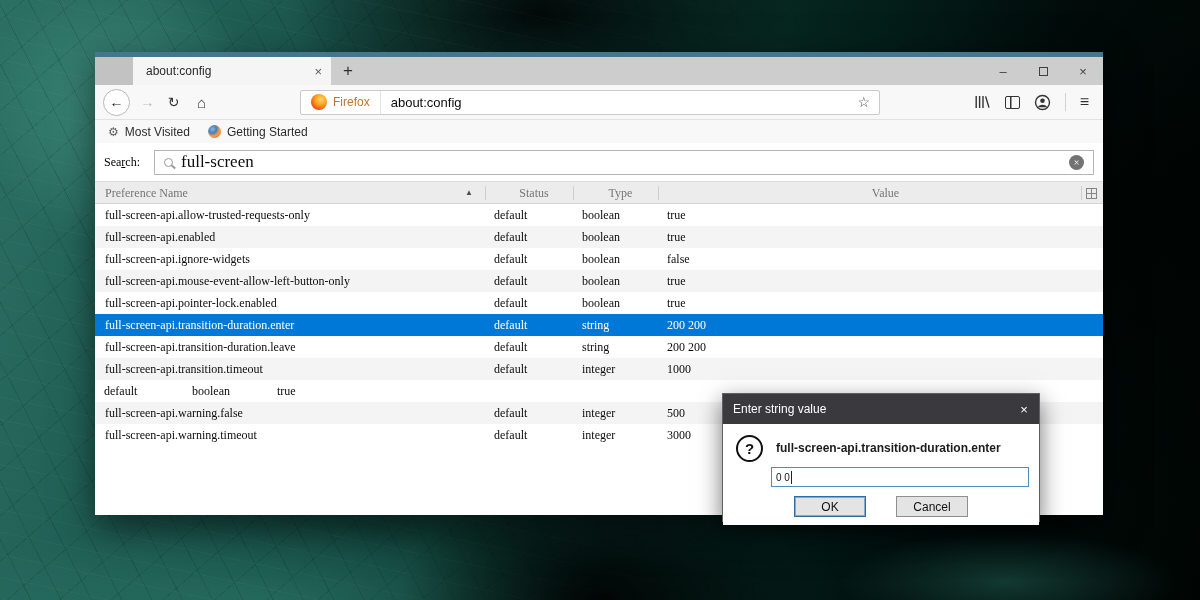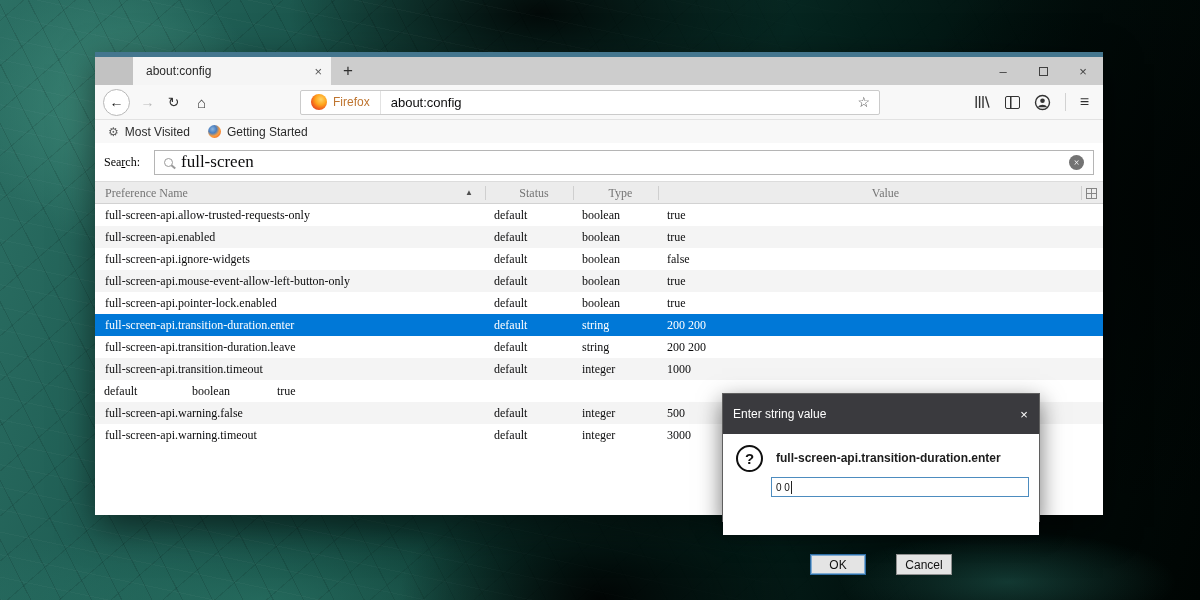--- a/index.html
+++ b/index.html
@@ -102,35 +102,35 @@
   .trow.selected { background:#0078d7; color:#fff; }
   .tcell { white-space:nowrap; overflow:hidden; }
   .tcell.name   { width:390px; padding-left:10px; }
   .tcell.status { width:88px;  padding-left:9px; }
   .tcell.type   { width:85px;  padding-left:9px; }
   .tcell.value  { flex:1;      padding-left:9px; }
 
   
   .dialog { position:absolute; left:722px; top:393px; width:318px; height:129px; z-index:2;
             background:#fff; border:1px solid #5f5f5f; box-shadow:0 8px 22px rgba(0,0,0,.55); }
-  .dlg-title { height:40px; background:#3a3a3e; color:#fff; display:flex; align-items:center;
+  .dlg-title { height:30px; background:#3a3a3e; color:#fff; display:flex; align-items:center;
                padding-left:10px; font-size:12px; }
   .dlg-close { margin-left:auto; width:30px; text-align:center; font-size:13px; color:#fff; }
   .dlg-body { position:relative; height:101px; background:#fff; }
   .q-icon { position:absolute; left:13px; top:11px; width:27px; height:27px; border:2.5px solid #101010;
             border-radius:50%; display:flex; align-items:center; justify-content:center;
             font-weight:bold; font-size:15px; color:#101010; }
   .dlg-pref { position:absolute; left:53px; top:17px; font-size:12px; font-weight:bold; color:#1c1c1c; }
   .dlg-input { position:absolute; left:48px; top:43px; width:258px; height:20px; background:#fff;
                border:1px solid #4d8cbf; display:flex; align-items:center; padding-left:4px; }
   .dlg-input-text { font-size:10px; color:#111; }
   .caret { width:1px; height:13px; background:#222; margin-left:1px; }
   .dlg-buttons { position:absolute; left:0; right:0; top:72px; display:flex; justify-content:center; gap:30px; }
-  .btn { width:56px; height:21px; background:#e4e4e4; border:1px solid #8f8f8f; font-size:12px;
-         display:flex; align-items:center; justify-content:center; color:#111;margin-top:48px; }
+  .btn { width:72px; height:21px; background:#e4e4e4; border:1px solid #8f8f8f; font-size:12px;
+         display:flex; align-items:center; justify-content:center; color:#111; }
   .btn.ok { border:1px solid #2e6da4; box-shadow: inset 0 0 0 1px #7fabd2; }
 </style>
 </head>
 <body>
 
 <div class="browser">
 
   <div class="tabbar">
     <div class="tab-spacer"></div>
     <div class="tab">

